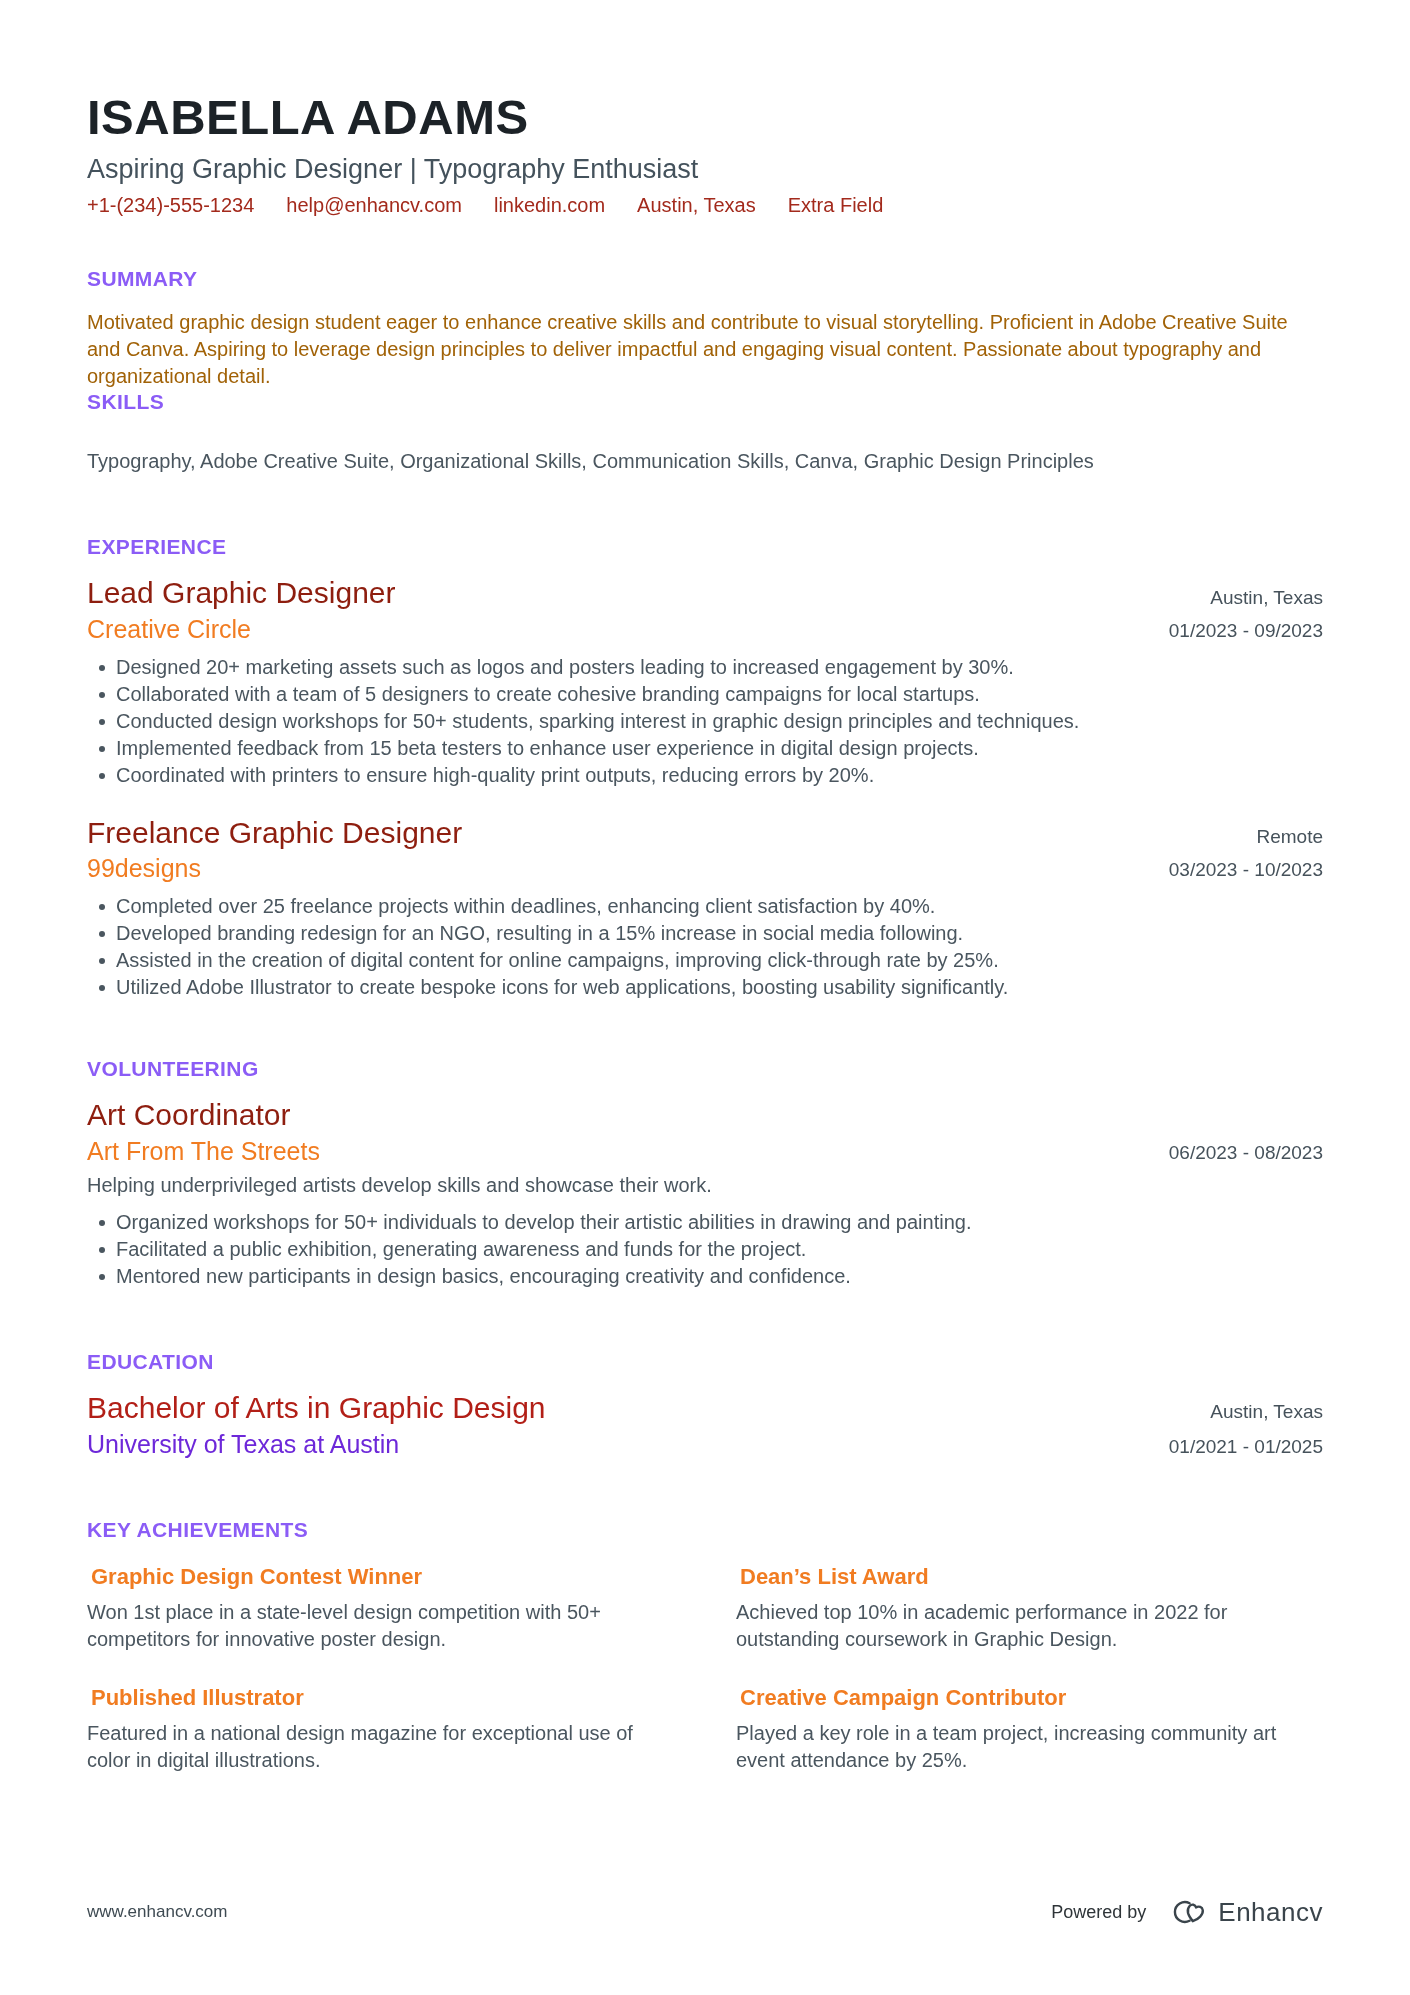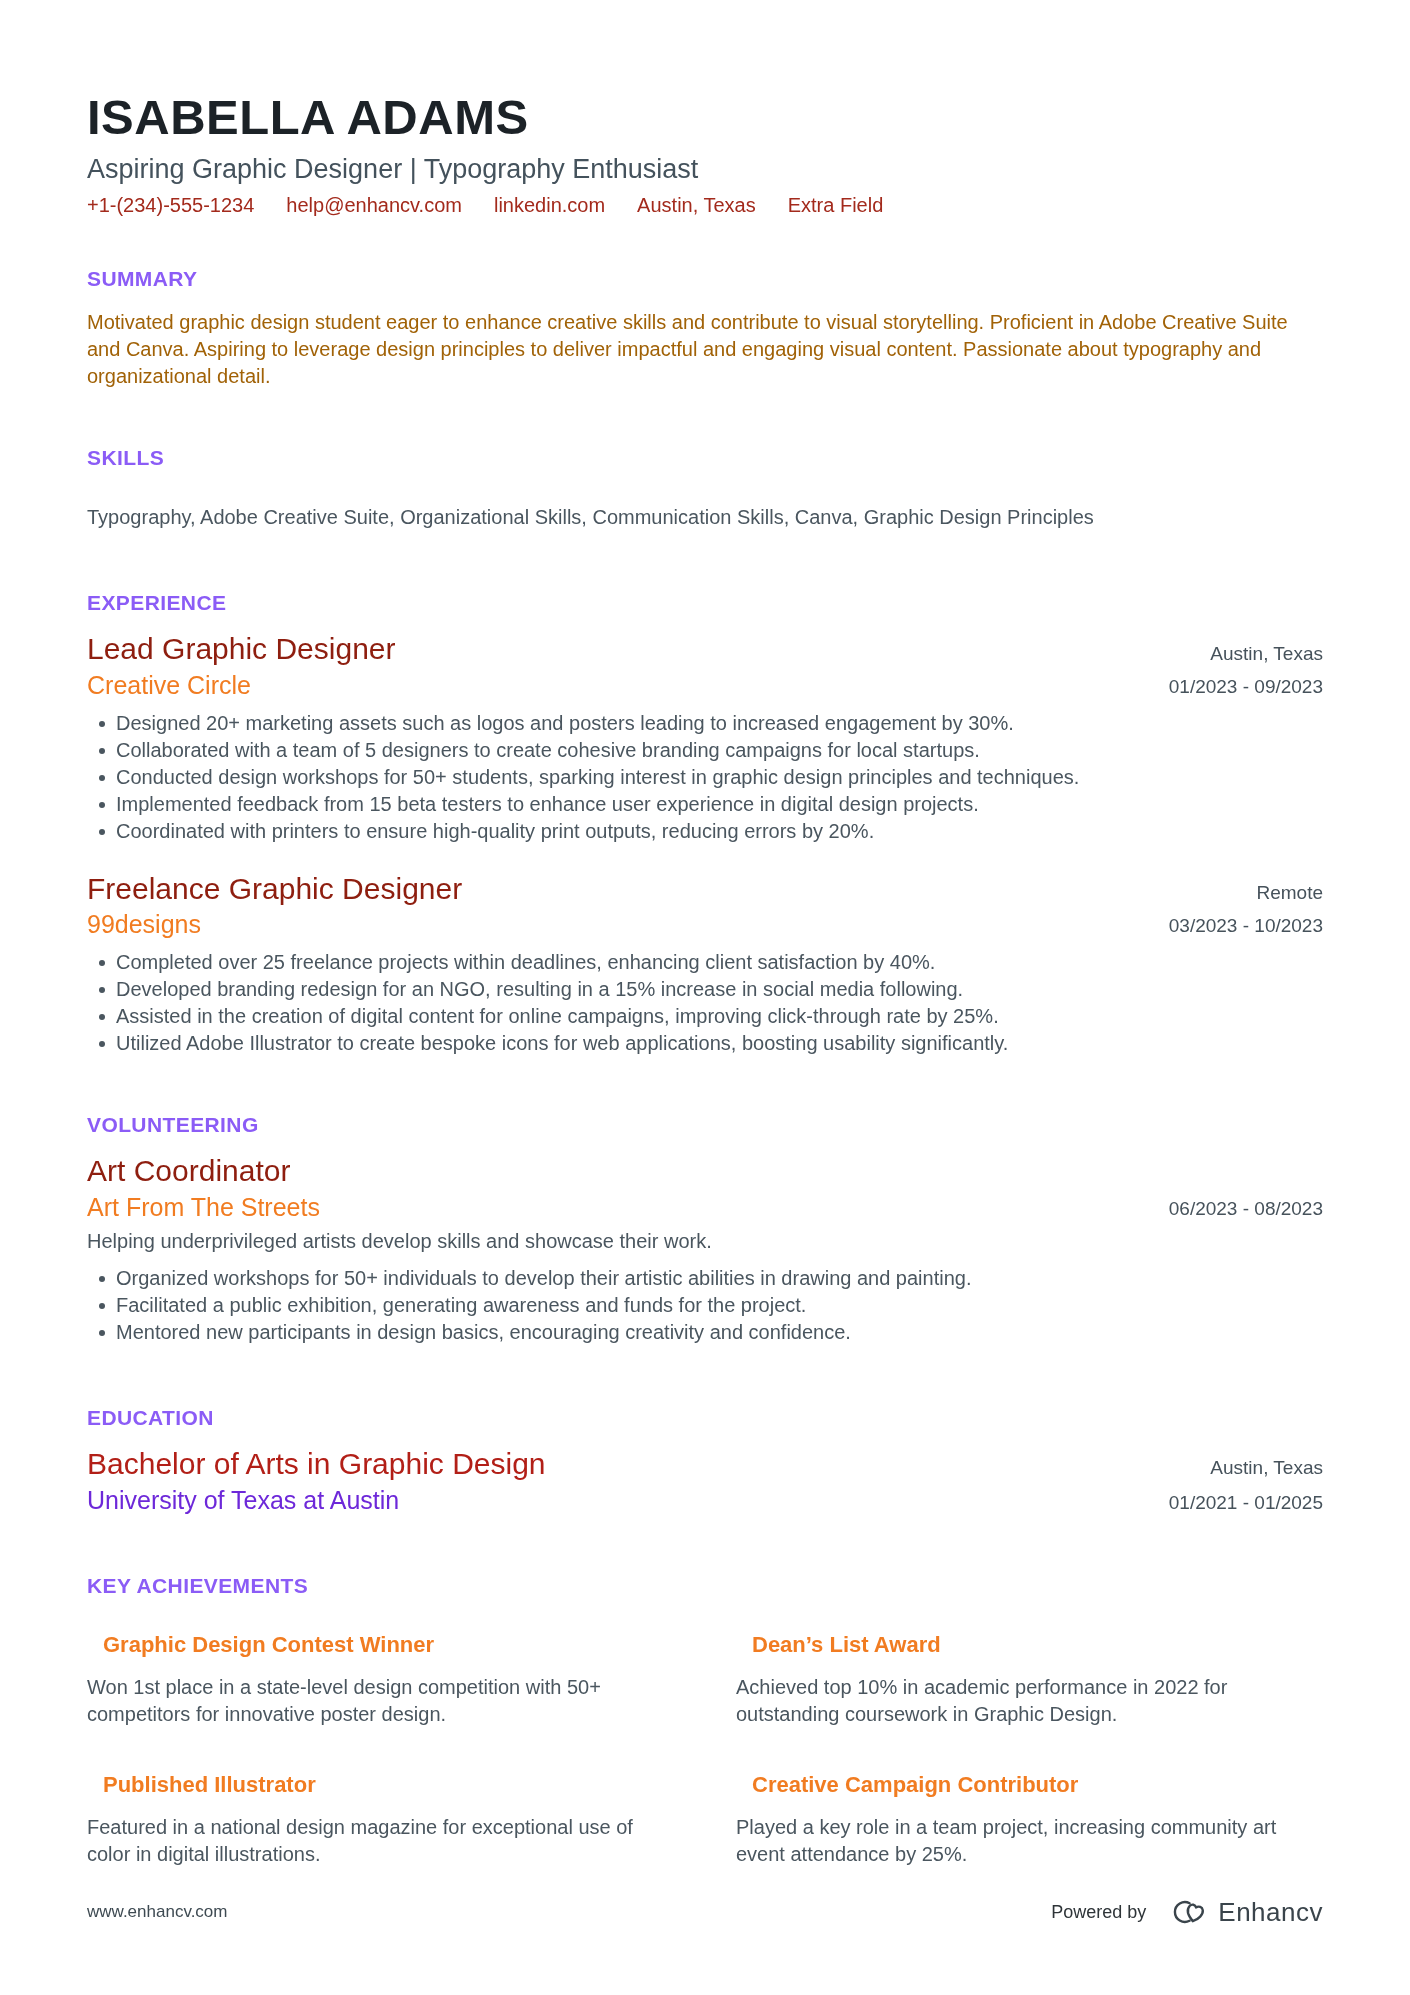--- a/index.html
+++ b/index.html
@@ -53,21 +53,21 @@
     letter-spacing: 0.4px;
     color: #8b5cf6;
   }
   .summary-section { margin-top: 50px; }
   .summary-text {
     margin-top: 18px;
     font-size: 20px;
     line-height: 27px;
     color: #a16207;
   }
-  .skills-section { margin-top: 56px; }
+  .skills-section { }
   .skills-text {
     margin-top: 34px;
     font-size: 20px;
     line-height: 27px;
     color: #4a565f;
   }
 
   .experience-section { margin-top: 60px; }
   .volunteering-section { margin-top: 56px; }
   .education-section { margin-top: 60px; }
@@ -148,21 +148,21 @@
 
   
   .ach-grid {
     display: grid;
     grid-template-columns: 1fr 1fr;
     column-gap: 62px;
     row-gap: 28px;
     margin-top: 18px;
   }
   .ach-title {
-    margin: 16px;
+    margin: 4px;
     font-size: 22px;
     font-weight: 700;
     color: #f17c21;
   }
   .ach-desc {
     margin-top: 9px;
     font-size: 20px;
     line-height: 27px;
     color: #4a565f;
   }

